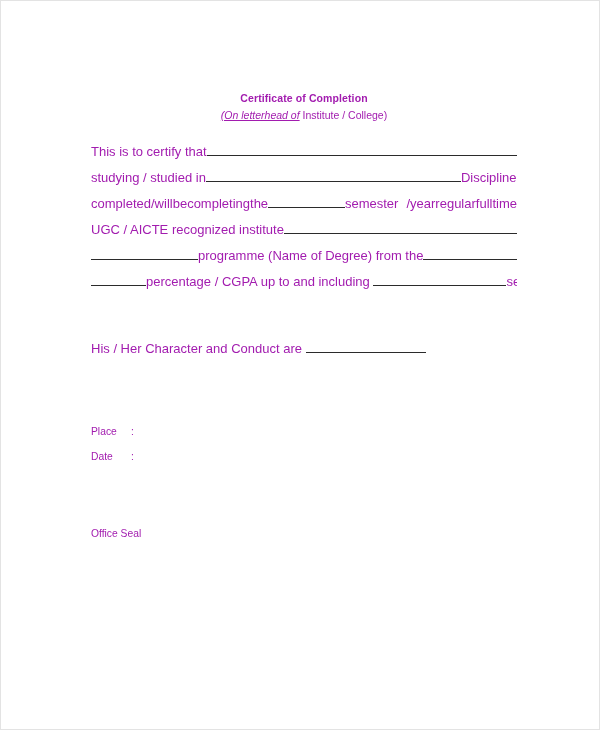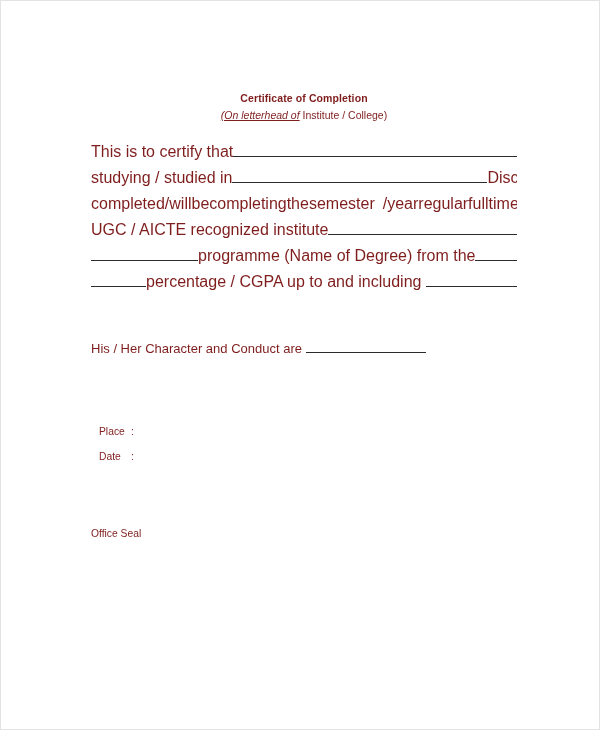--- a/index.html
+++ b/index.html
@@ -8,21 +8,21 @@
     background: #ffffff;
   }
   .page {
     position: relative;
     width: 600px;
     height: 730px;
     background: #ffffff;
     border: 1px solid #e3e3e3;
     box-sizing: border-box;
     font-family: "Liberation Sans", sans-serif;
-    color: #7f1d1d;
+    color: #a21caf;
     overflow: hidden;
   }
   .sheet {
     position: absolute;
     left: 90px;
     top: 0;
     width: 426px;   
   }
 
   
@@ -48,21 +48,21 @@
     font-style: italic;
     text-decoration: underline;
   }
 
   
   .body-block {
     position: absolute;
     left: 0;
     top: 138px;
     width: 426px;
-    font-size: 16px;
+    font-size: 13px;
   }
   .ln {
     height: 26px;
     line-height: 26px;
     white-space: nowrap;
     overflow: hidden;
   }
   .ln.justify {
     display: flex;
     white-space: normal;
@@ -113,21 +113,21 @@
     width: 426px;
     font-size: 10.3px;
   }
   .pd-row {
     position: relative;
     height: 25px;
     line-height: 18px;
   }
   .pd-label {
     position: absolute;
-    left: 8px;
+    left: 0;
     top: 0;
     width: 34px;
   }
   .pd-colon {
     position: absolute;
     left: 40px;
     top: 0;
   }
   .sign-text {
     position: absolute;

